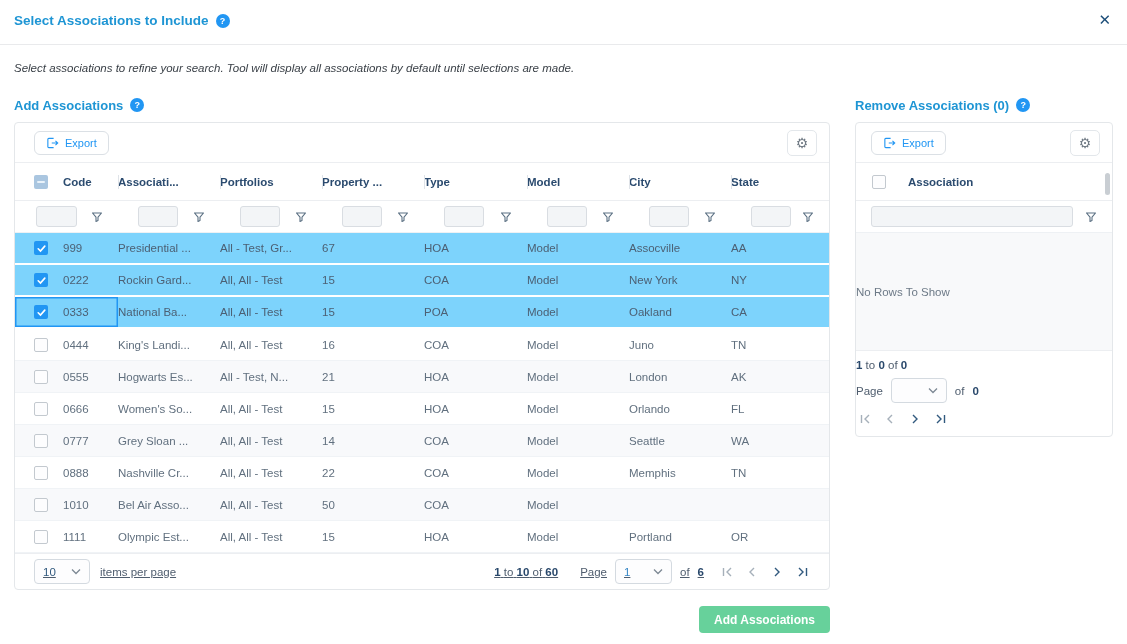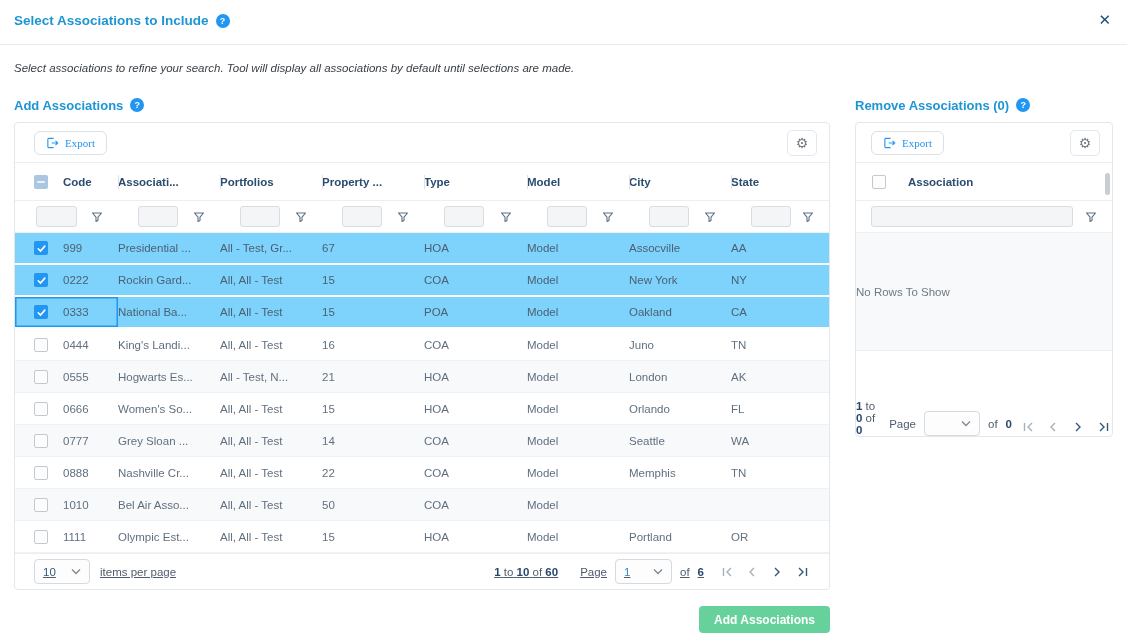--- a/index.html
+++ b/index.html
@@ -28,21 +28,21 @@
   .right-section { position:absolute; left:855px; top:96px; width:258px; }
 
   .card { background:#fff; border:1px solid #e4e7ea; border-radius:4px; overflow:hidden;
     position:relative; }
 
   
   .toolbar { height:40px; display:flex; align-items:center; justify-content:space-between;
     padding:0 12px 0 19px; border-bottom:1px solid #eceef1; }
   .export-btn { display:flex; align-items:center; gap:6px; height:24px; padding:0 11px;
     border:1px solid #dbe0e5; border-radius:6px; background:#fff; color:#2196f3;
-    font-size:11px; font-family:Liberation Serif, serif; cursor:pointer; }
+    font-size:11px; font-family:Liberation Sans, sans-serif; cursor:pointer; }
   .gear-btn { width:30px; height:26px; border:1px solid #e3e7eb; border-radius:5px;
     background:#fff; color:#717b85; font-size:14px; line-height:1; cursor:pointer; }
 
   
   .thead { height:38px; display:flex; align-items:center; border-bottom:1px solid #eceef1; }
   .th { display:flex; align-items:center; font-size:11.5px; font-weight:700; color:#2b4b6f;
     position:relative; height:100%; }
   .th + .th::before { content:""; position:absolute; left:0; top:12px; width:1px; height:14px;
     background:#dfe3e8; }
   .cell-code { width:103px; flex:0 0 103px; display:flex; align-items:center; }
@@ -99,21 +99,21 @@
   
   .r-thead { height:38px; display:flex; align-items:center; border-bottom:1px solid #eceef1;
     font-size:11.5px; font-weight:700; color:#2b4b6f; }
   .r-thead .cb { margin-left:16px; }
   .r-thead .lbl { margin-left:22px; }
   .r-filter { height:32px; display:flex; align-items:center; justify-content:space-between;
     padding:0 15px; border-bottom:1px solid #eef1f4; }
   .r-filter .f-input { flex:1; margin-right:12px; }
   .r-body { height:118px; background:#f8f9fa; display:flex; align-items:center;
     justify-content:flex-start; font-size:11.5px; color:#6d7a87; border-bottom:1px solid #eceef1; }
-  .r-foot { height:85px; display:flex; flex-direction:row; align-items:flex-end;
+  .r-foot { height:85px; display:flex; flex-direction:column; align-items:flex-start;
     justify-content:center; gap:7px; font-size:11.5px; color:#4f5d6e; }
   .vthumb { position:absolute; right:2px; top:50px; width:5px; height:22px;
     background:#c9ced3; border-radius:3px; }
 
   
   .btn-row { display:flex; justify-content:flex-end; margin-top:16px; }
   .add-btn { height:27px; padding:0 15px; background:#67d19b; border:none; border-radius:4px;
     color:#fff; font-size:12px; font-weight:700; font-family:inherit; cursor:pointer; }
 </style>
 </head>

